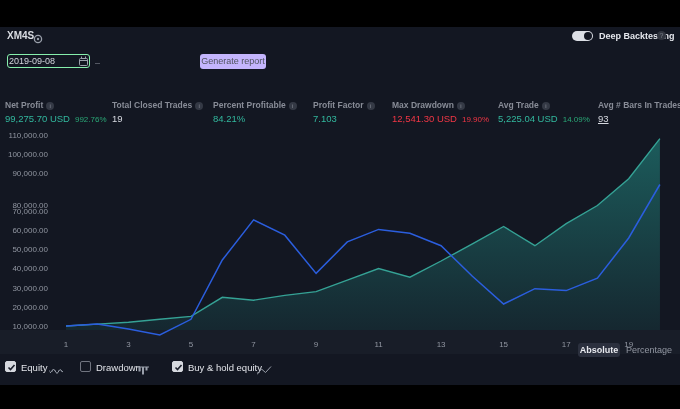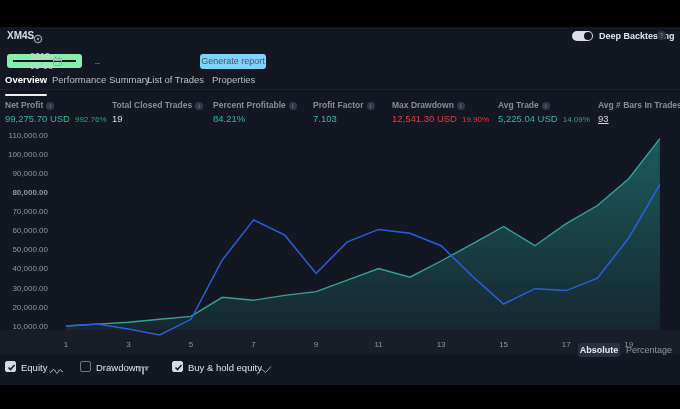--- a/index.html
+++ b/index.html
@@ -11,25 +11,25 @@
   
   .strategy-name{left:7px;top:30px;font-size:10px;font-weight:bold;color:#dadde3;}
   .gear{left:33px;top:30px;width:10px;height:10px;cursor:pointer;}
   .toggle{left:572px;top:31px;width:21px;height:10px;border-radius:5px;background:#dcdfe5;cursor:pointer;}
   .toggle .knob{position:absolute;right:1px;top:1px;width:8px;height:8px;border-radius:50%;background:#131722;}
   .deep-label{left:599px;top:31px;font-size:9px;font-weight:bold;color:#e4e6ec;}
   .help{left:657px;top:31px;width:9px;height:9px;border-radius:50%;background:#31353f;color:#7d818c;
         font-size:7px;line-height:9px;text-align:center;}
 
   
-  .date-input{top:54px;width:75px;height:14px;border:6px solid #86efac;border-radius:3px;
-              display:flex;align-items:center;padding:0 17px;box-sizing:border-box;cursor:pointer;}
+  .date-input{top:54px;width:83px;height:14px;border:1px solid #86efac;border-radius:3px;
+              display:flex;align-items:center;padding:0 1px;box-sizing:border-box;cursor:pointer;}
   .date-input span{font-size:9px;color:#d3d6dd;flex:1;}
   .range-sep{left:95px;top:58px;font-size:9px;color:#787b86;}
-  .gen-btn{left:200px;top:54px;width:66px;height:15px;background:#7dd3fc;border-radius:3px;
+  .gen-btn{left:200px;top:54px;width:66px;height:15px;background:#c4b5fd;border-radius:3px;
            font-size:9px;color:#50545f;text-align:center;line-height:15px;}
 
   
   .tabs{left:0;top:74px;width:680px;height:15px;border-bottom:1px solid #1e232f;}
   .tab{position:absolute;top:0;font-size:9.5px;color:#bcbfc8;cursor:pointer;}
   .tab.active{color:#fff;font-weight:bold;}
   .tab.active:after{content:"";position:absolute;left:0;right:0;bottom:-11px;height:2px;background:#eceef2;border-radius:1px;}
 
   
   .stat{position:absolute;top:100px;white-space:nowrap;}
@@ -82,26 +82,20 @@
     <svg width="9" height="10" style="flex:none;">
         <rect x="0.5" y="2.5" width="8" height="7" rx="1" fill="none" stroke="#9aa0ab" stroke-width="1"></rect>
         <line x1="2.5" y1="0.5" x2="2.5" y2="2.5" stroke="#9aa0ab"></line>
         <line x1="6.5" y1="0.5" x2="6.5" y2="2.5" stroke="#9aa0ab"></line>
         <line x1="0.5" y1="4.5" x2="8.5" y2="4.5" stroke="#9aa0ab"></line>
       </svg>
   </div>
   <div class="abs range-sep">–</div>
   <div class="abs gen-btn">Generate report</div>
 
-  <div class="abs tabs">
-    <div class="tab active" style="left:5px;">Overview</div>
-    <div class="tab" style="left:52px;">Performance Summary</div>
-    <div class="tab" style="left:147px;">List of Trades</div>
-    <div class="tab" style="left:212px;">Properties</div>
-  </div>
 
   <div class="stat" style="left:5px;">
     <div class="stat-label"><span>Net Profit</span><span class="info">i</span></div>
     <div class="stat-vals"><span style="color: rgb(50, 184, 158);">99,275.70 USD</span><span class="stat-sub" style="color: rgb(42, 168, 119);">992.76%</span></div>
   </div>
   <div class="stat" style="left:112px;">
     <div class="stat-label"><span>Total Closed Trades</span><span class="info">i</span></div>
     <div class="stat-vals"><span style="color: rgb(214, 217, 224);">19</span></div>
   </div>
   <div class="stat" style="left:213px;">
@@ -135,21 +129,21 @@
         </linearGradient>
       </defs>
       <path id="bh-area" fill="url(#bhfill)" stroke="none" d="M66,202 L66.0,198.0 L97.3,196.1 L128.5,194.2 L159.8,191.3 L191.0,188.4 L222.3,169.3 L253.6,172.2 L284.8,167.4 L316.1,163.6 L347.3,152.1 L378.6,140.6 L409.9,149.2 L441.1,133.0 L472.4,115.8 L503.6,98.5 L534.9,117.7 L566.2,95.7 L597.4,77.5 L628.7,50.7 L659.9,10.6 L659.94,202 Z"></path>
       <polyline id="bh-line" fill="none" stroke-width="1.4" points="66.0,198.0 97.3,196.1 128.5,194.2 159.8,191.3 191.0,188.4 222.3,169.3 253.6,172.2 284.8,167.4 316.1,163.6 347.3,152.1 378.6,140.6 409.9,149.2 441.1,133.0 472.4,115.8 503.6,98.5 534.9,117.7 566.2,95.7 597.4,77.5 628.7,50.7 659.9,10.6" stroke="#35a295"></polyline>
       <polyline id="eq-line" fill="none" stroke-width="1.5" points="66.0,198.0 97.3,196.1 128.5,200.9 159.8,207.0 191.0,191.3 222.3,132.0 253.6,91.9 284.8,107.2 316.1,145.4 347.3,113.9 378.6,101.4 409.9,105.2 441.1,117.7 472.4,148.3 503.6,176.0 534.9,160.7 566.2,162.6 597.4,150.2 628.7,110.0 659.9,56.5" stroke="#2b5ede"></polyline>
     </svg>
     <div id="ylabs">
         <div class="ylab" style="top: 2.5px;">110,000.00</div>
         <div class="ylab" style="top: 21.63px;">100,000.00</div>
         <div class="ylab" style="top: 40.76px;">90,000.00</div>
-        <div class="ylab" style="top: 60px; font-weight: bold;">80,000.00</div>
+        <div class="ylab" style="top: 73px;">80,000.00</div>
         <div class="ylab" style="top: 79.02px;">70,000.00</div>
         <div class="ylab" style="top: 98.15px;">60,000.00</div>
         <div class="ylab" style="top: 117.28px;">50,000.00</div>
         <div class="ylab" style="top: 136.41px;">40,000.00</div>
         <div class="ylab" style="top: 155.54px;">30,000.00</div>
         <div class="ylab" style="top: 174.67px;">20,000.00</div>
         <div class="ylab" style="top: 193.8px;">10,000.00</div>
       </div>
     <div id="xlabs">
         <div class="xlab" style="left: 56px;">1</div>

